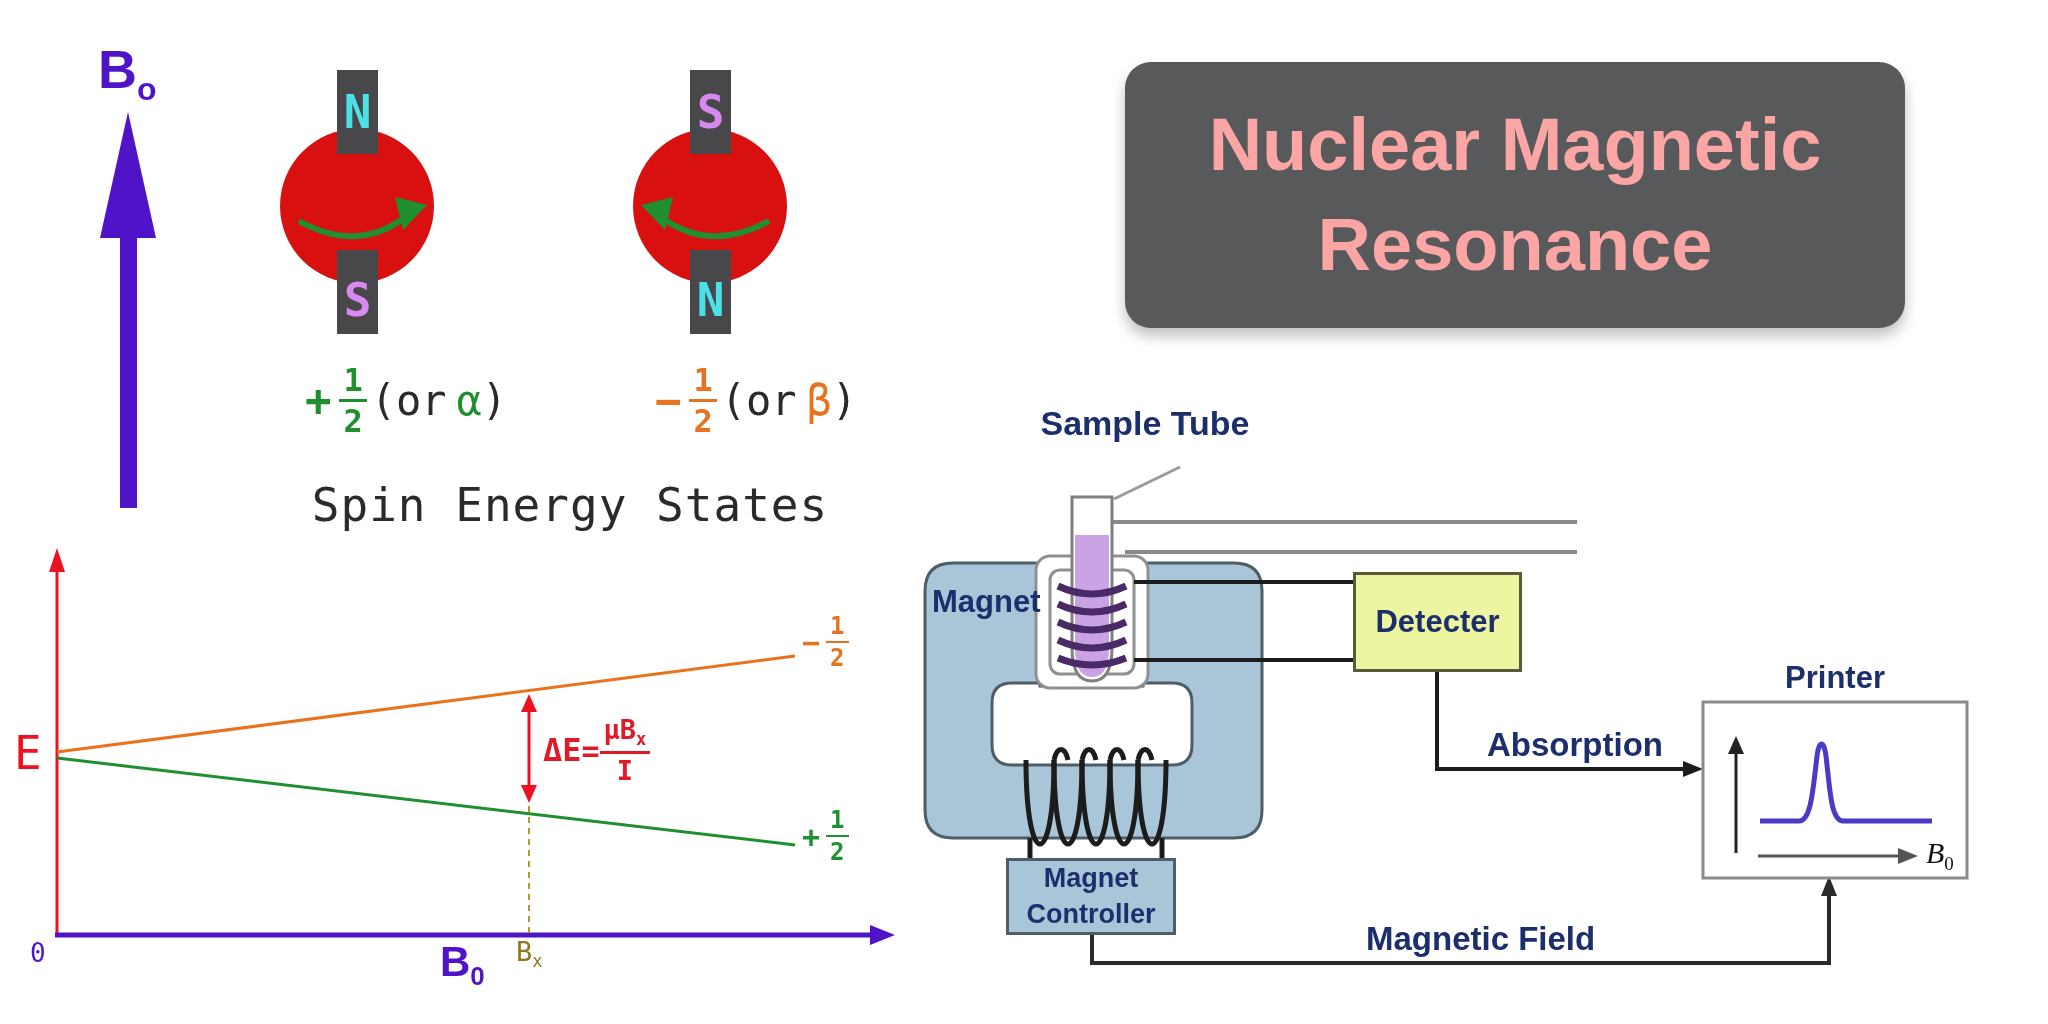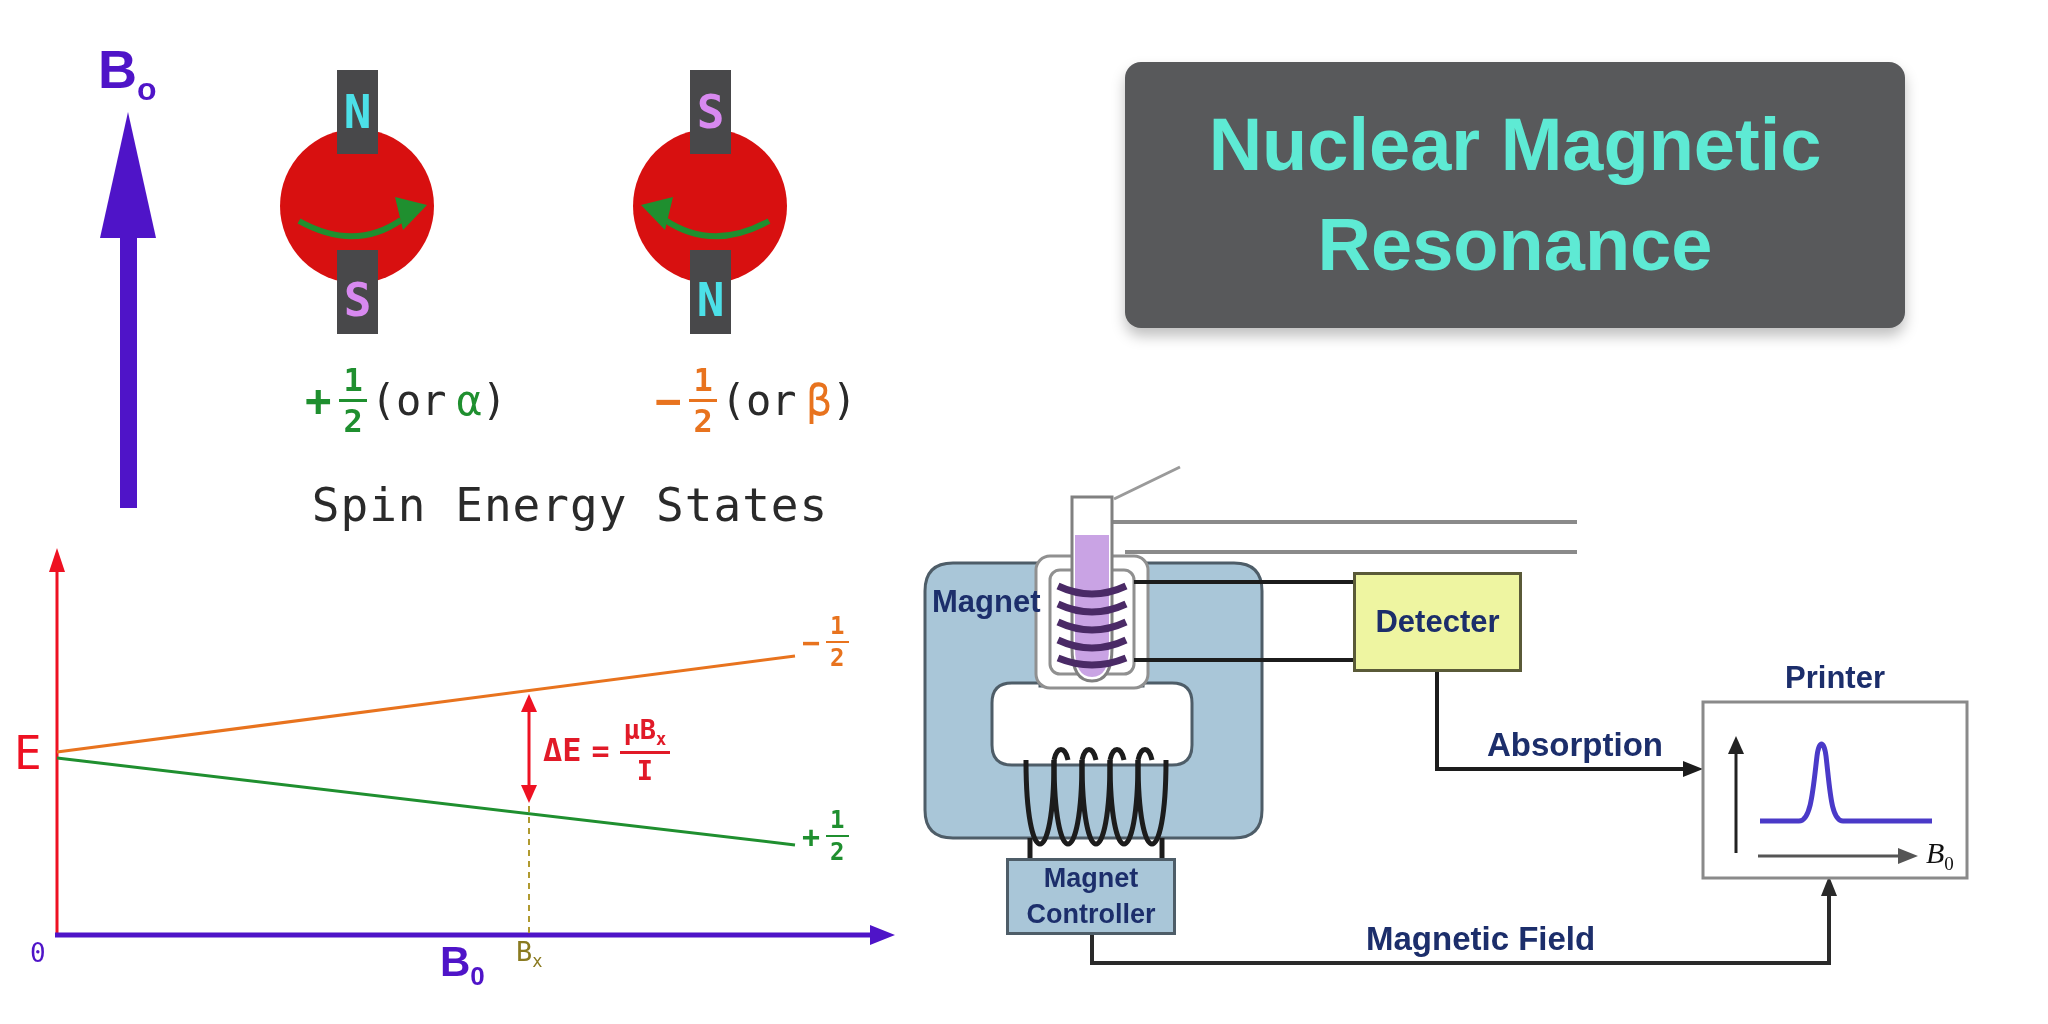--- a/index.html
+++ b/index.html
@@ -6,23 +6,23 @@
   html,body { width:2048px; height:1024px; background:#fff; font-family:"Liberation Sans",sans-serif; }
   .canvas { position:relative; width:2048px; height:1024px; background:#ffffff; overflow:hidden; }
   .abs { position:absolute; }
   .lbl { position:absolute; white-space:nowrap; }
   .navy { color:#1c2e6b; font-weight:bold; }
   .mono { font-family:"DejaVu Sans Mono",monospace; }
   .serif { font-family:"Liberation Serif",serif; }
 
   
   .banner { position:absolute; left:1125px; top:62px; width:780px; height:266px;
-            background:#58595b; border-radius:16px; box-shadow:0 8px 14px rgba(0,0,0,.25);
+            background:#58595b; border-radius:26px; box-shadow:0 8px 14px rgba(0,0,0,.25);
             display:flex; flex-direction:column; align-items:center; justify-content:center;
-            color:#5eead4; font-weight:bold; font-size:74px; line-height:100px;text-align:center; }
+            color:#fca5a5; font-weight:bold; font-size:74px; line-height:100px;text-align:center; }
 
   
   .box { position:absolute; display:flex; flex-direction:column; align-items:center; justify-content:center;
          text-align:center; }
   .box-rf        { left:1575px; top:489px; width:169px; height:101px; background:#eef5a1; border:3px solid #5a5a38; font-size:26px; line-height:1.3; }
   .box-detecter  { left:1353px; top:572px; width:169px; height:100px; background:#eef5a1; border:3px solid #5a5a38; font-size:31px; }
   .box-controller{ left:1006px; top:858px; width:170px; height:77px;  background:#a9c6d8; border:3px solid #4e5d68; font-size:27px; line-height:1.3; }
 
   
   .frac { display:inline-flex; flex-direction:column; align-items:center; line-height:1;
@@ -41,21 +41,21 @@
   .orange { color:#e8731e; }
 
   .lvl-row { position:absolute; display:flex; align-items:center; }
   .lvl-row .sign { font-size:30px; font-weight:bold; margin-right:6px; font-family:"DejaVu Sans Mono",monospace; }
   .lvl-row .frac { font-size:24px; }
   .lvl-row .frac .fn { border-bottom-width:2px; }
 
   .pole { position:absolute; display:flex; align-items:center; justify-content:center;
           font-family:"DejaVu Sans Mono",monospace; font-weight:bold; font-size:46px; }
 
-  .formula { position:absolute; display:flex; align-items:center; gap:10px; color:#e11a28;
+  .formula { position:absolute; display:flex; align-items:center; color:#e11a28;
              font-family:"DejaVu Sans Mono",monospace; font-weight:bold; }
   .formula .lhs { font-size:32px; }
   .formula .eq  { font-size:30px; }
   .formula .frac { font-size:27px; }
   .formula sub, .subsm { font-size:17px; }
 </style>
 </head>
 <body>
 
 <div class="canvas">
@@ -238,20 +238,21 @@
       <span class="fn"><span>μB</span><sub class="subsm">x</sub></span>
       <span class="fd">I</span>
     </span>
   </div>
 
   <div class="banner">
     <div>Nuclear Magnetic</div>
     <div>Resonance</div>
   </div>
 
+  <div class="lbl navy" style="left:1030px; top:404px; width:230px; text-align:center; font-size:34px;">Sample Tube</div>
   <div class="lbl navy" style="left:932px; top:584px; font-size:31px;">Magnet</div>
 
   <div class="box box-detecter navy">
     <div>Detecter</div>
   </div>
   <div class="box box-controller navy">
     <div>Magnet</div>
     <div>Controller</div>
   </div>
 

